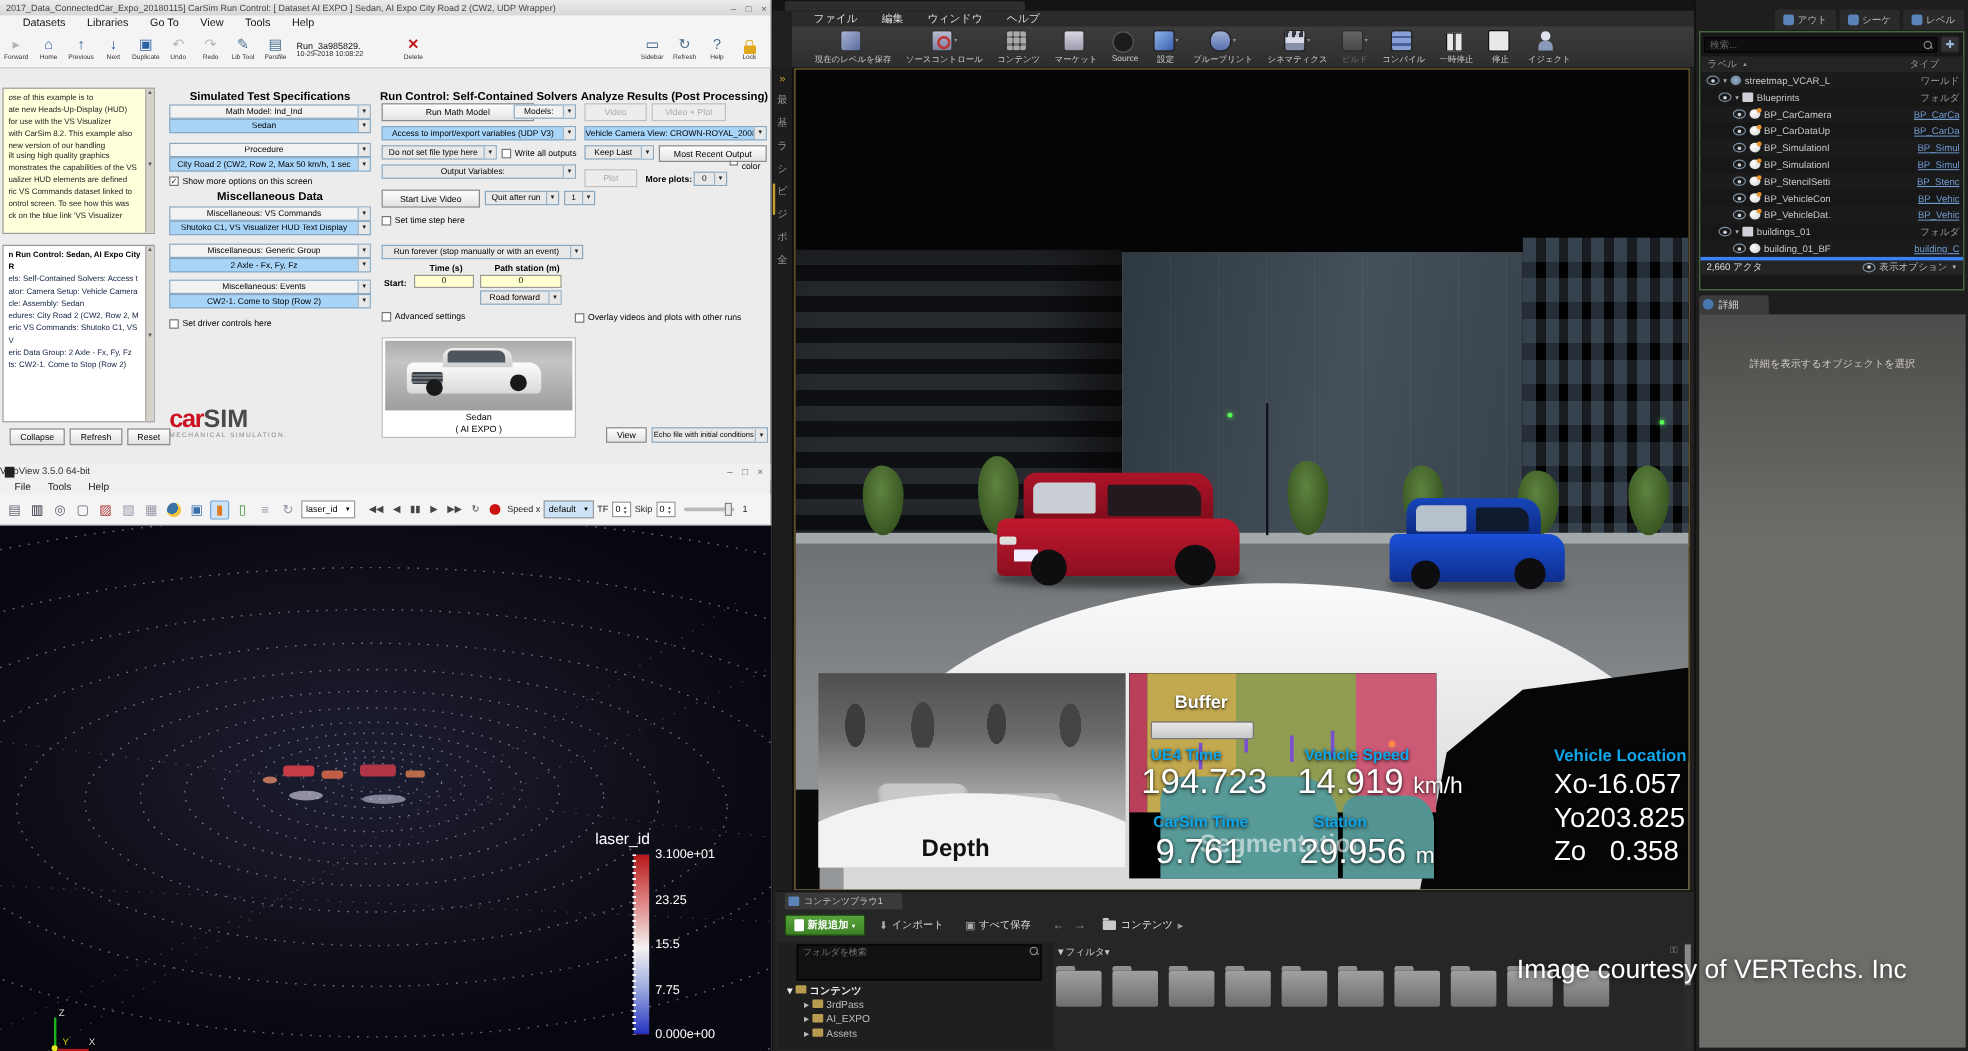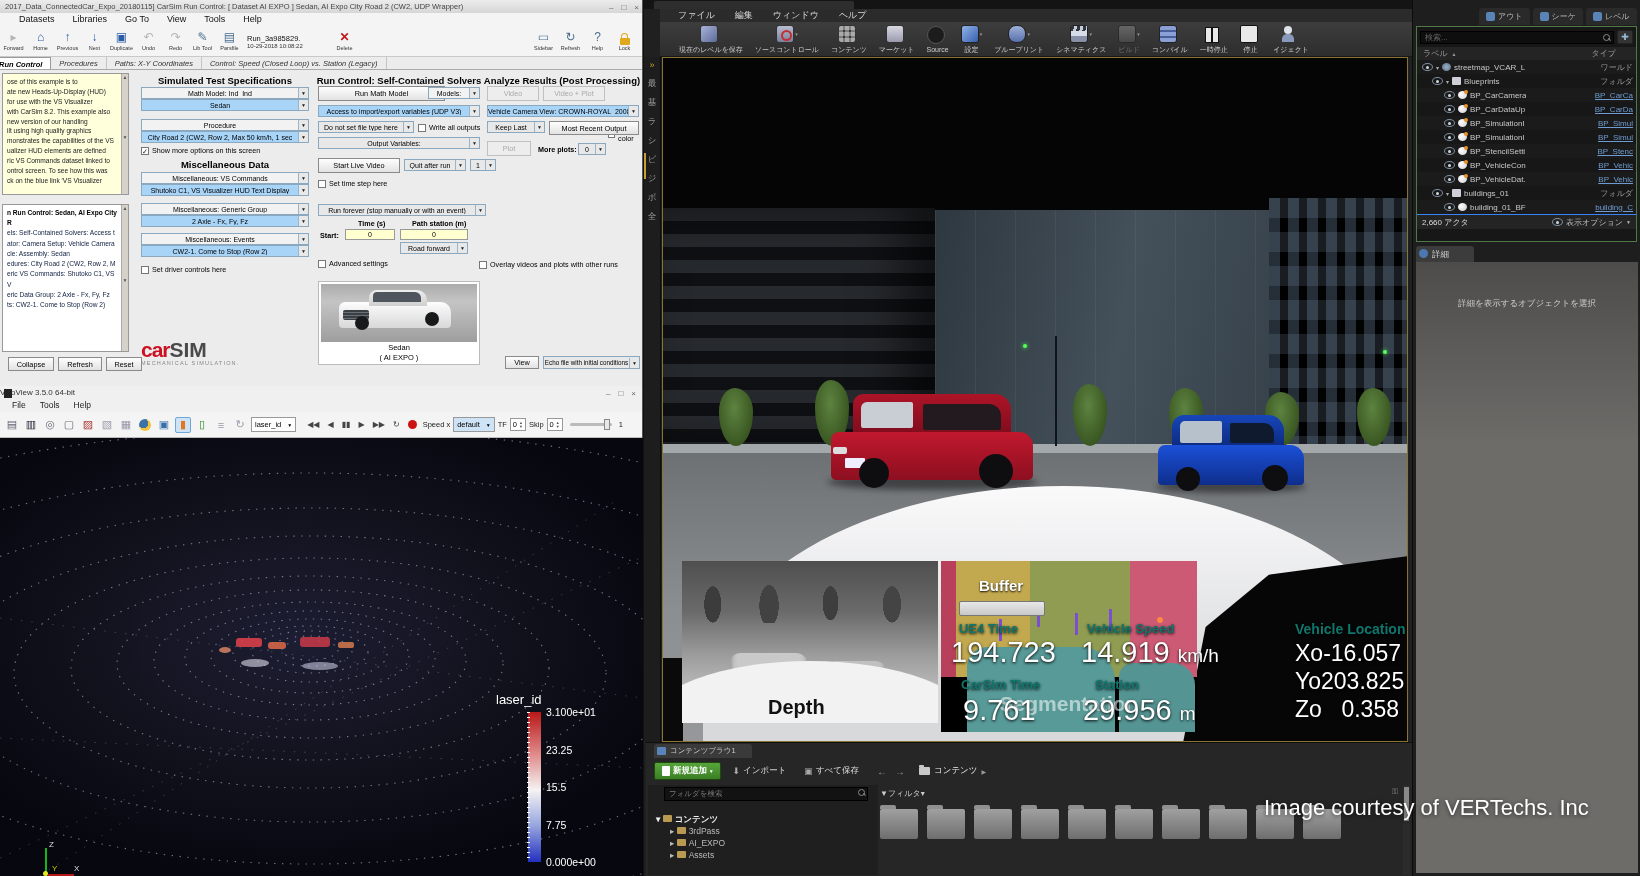--- a/index.html
+++ b/index.html
@@ -189,21 +189,21 @@
   .seg .bands{position:absolute;left:0;top:0;width:100%;height:116px;display:flex;}
   .b-crimson{width:15px;background:#b8405a;} .b-mustard{width:74px;background:#c2a84e;}
   .b-olive{width:100px;background:#8f9c52;} .b-pink{flex:1;background:#cd5a74;}
   .seg .t1{position:absolute;left:26px;top:86px;width:148px;height:86px;background:#579a98;border-radius:20px 34px 0 0;}
   .seg .t2{position:absolute;left:178px;top:102px;width:76px;height:70px;background:#549593;border-radius:14px 22px 0 0;}
   .seg .pm{position:absolute;width:3px;height:22px;background:#7a4fd0;}
   .seg .od{position:absolute;width:6px;height:6px;border-radius:50%;background:#ff8844;}
   .seg .buffer-lbl{position:absolute;left:38px;top:16px;font-size:15px;font-weight:bold;color:#fff;text-shadow:0 1px 2px #000;}
   .seg .bar{position:absolute;left:18px;top:40px;width:86px;height:15px;background:linear-gradient(#e8e8e8,#c8c8c8);border:1px solid #777;border-radius:2px;}
   .seg .seg-lbl{position:absolute;left:50%;transform:translateX(-50%);bottom:16px;font-size:21px;font-weight:bold;color:rgba(255,255,255,.55);white-space:nowrap;}
-  .hud-label{position:absolute;font-size:13px;font-weight:bold;color:#0f766e;text-shadow:0 1px 3px #000;white-space:nowrap;}
+  .hud-label{position:absolute;font-size:13px;font-weight:bold;color:#0ea5e9;text-shadow:0 1px 3px #000;white-space:nowrap;}
   .hud-val{position:absolute;font-size:29px;color:#fff;text-shadow:0 1px 3px #000;white-space:nowrap;font-family:"Liberation Sans",sans-serif;}
   .hud-val .unit{font-size:19px;}
   .loc-rows{position:absolute;left:632px;top:582px;width:104px;}
   .loc-row{display:flex;justify-content:space-between;font-size:23px;color:#fff;text-shadow:0 1px 3px #000;height:28px;}
 
   
   .cb{left:2px;top:742px;width:766px;height:134px;background:#262626;border-top:1px solid #101010;}
   .cb-tab{position:absolute;left:8px;top:1px;width:98px;height:14px;background:#3a3a3a;border-radius:3px 3px 0 0;
      font-size:7.5px;color:#ccc;line-height:14px;padding-left:16px;}
   .cb-tab::before{content:'';position:absolute;left:3px;top:3px;width:9px;height:8px;background:#5a84b8;border-radius:1px;}
@@ -211,21 +211,21 @@
   .cb-green{height:18px;background:linear-gradient(#57a53a,#3c7f26);border:1px solid #1e4a10;border-radius:2px;
      display:flex;align-items:center;gap:3px;font-size:8.5px;color:#fff;font-weight:bold;padding:0 7px;}
   .cb-green .pg{width:8px;height:10px;background:#fff;border-radius:1px;}
   .cb-btn{height:18px;display:flex;align-items:center;gap:3px;font-size:8.5px;color:#ddd;padding:0 6px;}
   .cb-btn .ig{font-size:9px;color:#aaa;}
   .cb-nav{font-size:10px;color:#999;display:flex;gap:8px;margin-left:6px;}
   .cb-crumb{display:flex;align-items:center;gap:4px;font-size:8.5px;color:#eee;margin-left:8px;}
   .cb-crumb .fo{width:11px;height:8px;background:#c8c8c8;border-radius:1px;position:relative;}
   .cb-crumb .fo::before{content:'';position:absolute;left:0;top:-2px;width:5px;height:2px;background:#c8c8c8;border-radius:1px 1px 0 0;}
   .cb-left{position:absolute;left:2px;top:42px;width:230px;height:90px;background:#1f1f1f;}
-  .cb-search{height:14px;background:#121212;border:1px solid #000;margin:2px 10px 12px 16px;font-size:7.5px;color:#777;
+  .cb-search{height:30px;background:#121212;border:1px solid #000;margin:2px 10px 2px 16px;font-size:7.5px;color:#777;
      line-height:12px;padding:0 4px;position:relative;}
   .cb-search .mag{position:absolute;right:2px;top:1px;}
   .mag{width:7px;height:7px;display:inline-block;position:relative;}
   .mag::before{content:'';position:absolute;left:0;top:0;width:5px;height:5px;border:1px solid #888;border-radius:50%;}
   .mag::after{content:'';position:absolute;left:4.5px;top:4.5px;width:3px;height:1px;background:#888;transform:rotate(45deg);}
   .cb-tree{font-size:8.5px;color:#ccc;padding-left:8px;}
   .cb-tree .root{color:#eee;font-weight:bold;}
   .cb-tree div{height:12px;line-height:12px;}
   .cb-tree .child{padding-left:14px;color:#bbb;}
   .cb-tree .fo{display:inline-block;width:9px;height:7px;background:#b89a50;border-radius:1px;margin-right:3px;}
@@ -261,21 +261,21 @@
   .ol-row.world{padding-left:2px;} .ol-row.folder{padding-left:12px;}
   .ol-row.bp,.ol-row.actor{padding-left:24px;}
   .ol-row.world .ol-ic{background:radial-gradient(circle,#9ab0c4,#56708a);border-radius:50%;}
   .ol-row.folder .ol-ic{background:#cfcfd8;border-radius:1px;position:relative;}
   .ol-row.bp .ol-ic{background:radial-gradient(circle at 35% 35%,#fff,#cfcfcf);border-radius:50%;position:relative;}
   .ol-row.bp .ol-ic::after{content:'';position:absolute;right:-1px;top:-1px;width:4px;height:4px;border-radius:50%;background:#e8922a;}
   .ol-row.actor .ol-ic{background:radial-gradient(circle at 35% 35%,#fff,#c8c8c8);border-radius:50%;}
   .ol-label{color:#c8c8c8;white-space:nowrap;overflow:hidden;max-width:86px;}
   .ol-type{margin-left:auto;margin-right:3px;color:#999;white-space:nowrap;overflow:hidden;max-width:62px;flex:none;}
   .ol-row.bp .ol-type,.ol-row.actor .ol-type{color:#6f9bd1;text-decoration:underline;}
-  .ol-foot{display:flex;align-items:center;height:15px;background:#242424;font-size:8px;color:#ddd;padding:0 5px;border-top:1px solid #3b82f6;}
+  .ol-foot{display:flex;align-items:flex-start;height:15px;background:#242424;font-size:8px;color:#ddd;padding:0 5px;border-top:3px solid #3b82f6;}
   .ol-foot .vo{margin-left:auto;display:flex;align-items:center;gap:3px;color:#bbb;}
   .det-tab{position:absolute;left:3px;top:246px;width:58px;height:16px;background:#3c3c3c;border-radius:3px 3px 0 0;
      font-size:8.5px;color:#ddd;line-height:16px;padding-left:16px;}
   .det-tab::before{content:'';position:absolute;left:3px;top:3px;width:9px;height:9px;border-radius:50%;background:#4a78b0;}
   .det-panel{position:absolute;left:3px;top:262px;width:222px;height:611px;background:linear-gradient(#4e4c4a,#6e6c69 30%,#6e6c69);}
   .det-msg{margin-top:36px;text-align:center;font-size:8.5px;color:#cfcdc9;}
 
   .watermark{left:1264px;top:795px;font-size:22px;color:#fff;z-index:60;text-shadow:0 1px 4px rgba(0,0,0,.6);white-space:nowrap;}
 </style>
 </head>
@@ -372,26 +372,20 @@
           <span class="cs-tool">
             <span class="g steel">?</span>
             <span class="t">Help</span>
           </span>
 
           <span class="cs-tool">
             <span class="g lock-shape"></span>
             <span class="t">Lock</span>
           </span>
         </span>
-    </div>
-    <div class="abs cs-tabs">
-      <span class="cs-tab active">Run Control</span>
-      <span class="cs-tab">Procedures</span>
-      <span class="cs-tab">Paths: X-Y Coordinates</span>
-      <span class="cs-tab">Control: Speed (Closed Loop) vs. Station (Legacy)</span>
     </div>
 
     <div class="abs cs-note" style="left:2px;top:73px;width:127px;height:122px;">
       <div>
           <div>ose of this example is to</div>
           <div>ate new Heads-Up-Display (HUD)</div>
           <div>for use with the VS Visualizer</div>
           <div>with CarSim 8.2. This example also</div>
           <div>new version of our handling</div>
           <div>ilt using high quality graphics</div>

